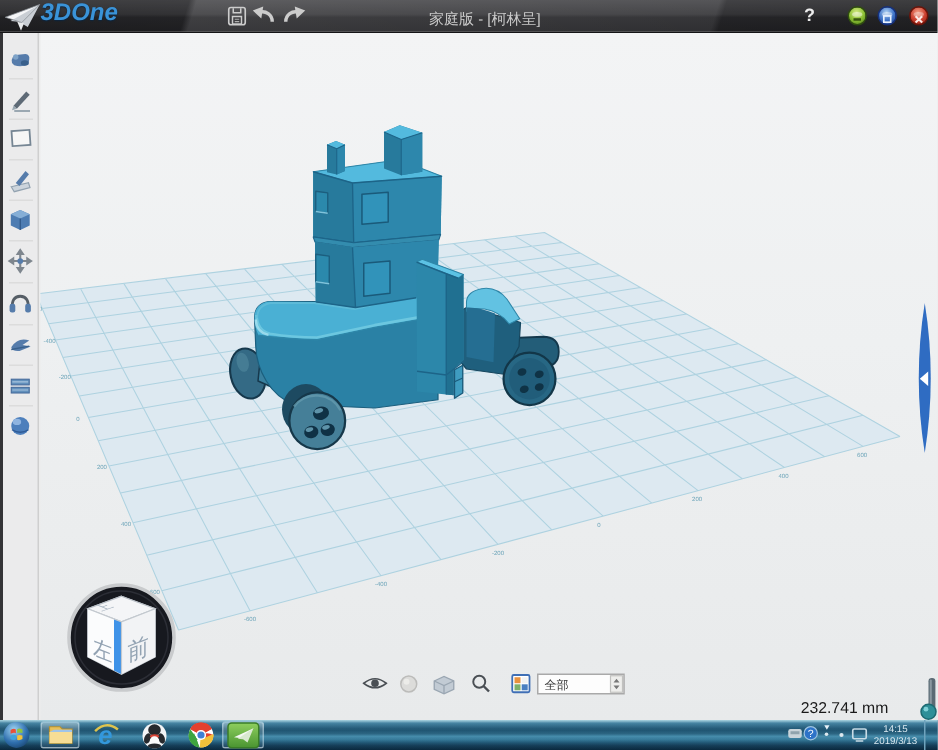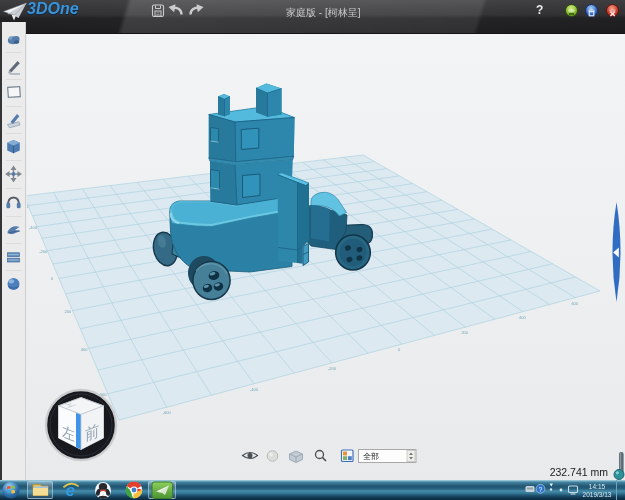--- a/index.html
+++ b/index.html
@@ -1,29 +1,29 @@
 <!DOCTYPE html>
 <html><head><meta charset="utf-8">
 <style>
 *{margin:0;padding:0;box-sizing:border-box}
 html,body{width:625px;height:500px;overflow:hidden;font-family:"Liberation Sans",sans-serif;background:#ececec;-webkit-font-smoothing:antialiased}
 #app{position:absolute;left:0;top:0;width:625px;height:500px}
 
-#titlebar{position:absolute;left:0;top:0;width:625px;height:34px;background:linear-gradient(180deg,#4b4b4e 0%,#3a3a3d 45%,#29292c 55%,#222225 100%);border-bottom:1px solid #141416}
+#titlebar{position:absolute;left:0;top:0;width:625px;height:22px;background:linear-gradient(180deg,#4b4b4e 0%,#3a3a3d 45%,#29292c 55%,#222225 100%);border-bottom:1px solid #141416}
 #titlebar .sheen{position:absolute;inset:0;background:linear-gradient(107deg,rgba(0,0,0,0.18) 0%,rgba(0,0,0,0.14) 20%,rgba(255,255,255,0.10) 20.8%,rgba(255,255,255,0.06) 76%,rgba(0,0,0,0.12) 76.8%,rgba(0,0,0,0.18) 100%)}
 #logo3d{position:absolute;left:27px;top:0px;transform:translateZ(0);font-size:16px;font-weight:bold;font-style:italic;color:#3a93d8;letter-spacing:0px;text-shadow:0 1px 1px #0a2540}
 #apptitle{position:absolute;left:286px;top:6px;font-size:10px;color:#c9c9c9;transform:translateZ(0)}
 #helpq{position:absolute;left:536px;top:3px;font-size:12px;font-weight:bold;color:#ececec;transform:translateZ(0)}
 .cbtn{position:absolute;top:4px;width:13px;height:13px;border-radius:50%;text-align:center}
 
 #ltoolbar{position:absolute;left:0;top:22px;width:26px;height:458px;background:#ebebec;border-right:1px solid #cfcfcf}
 #ltoolbar .dstrip{position:absolute;left:0;top:0;width:2px;height:458px;background:#343437}
 
 #canvas{position:absolute;left:27px;top:22px;width:598px;height:458px;background:linear-gradient(180deg,#f3f4f5 0%,#eef0f1 45%,#e8eaeb 100%)}
-#statusmm{position:absolute;transform:translateZ(0);left:518px;top:466px;width:90px;font-size:10.5px;color:#1a1a1a;text-align:right}
+#statusmm{position:absolute;transform:translateZ(0);left:518px;top:466px;width:90px;font-size:10.5px;color:#1a1a1a;text-align:center}
 
 #taskbar{position:absolute;left:0;top:480px;width:625px;height:20px;background:linear-gradient(180deg,#96c6d4 0%,#4685a3 9%,#27607e 28%,#225c7a 46%,#357b9c 54%,#2f7494 65%,#1a4763 85%,#103750 100%);background-color:#225c7a}
 #taskbar .glass{position:absolute;inset:0;background:linear-gradient(180deg,rgba(200,235,245,0.4) 0%,rgba(70,130,160,0.15) 12%,rgba(10,40,60,0.15) 35%,rgba(120,190,215,0.25) 55%,rgba(20,60,90,0.12) 75%,rgba(0,15,30,0.35) 100%)}
 .tbtn{position:absolute;top:1px;height:18px;border-radius:2px;background:linear-gradient(180deg,rgba(255,255,255,0.35),rgba(255,255,255,0.12) 45%,rgba(120,170,200,0.18));border:1px solid rgba(220,240,250,0.45)}
 .clock{position:absolute;color:#d8e8f0;font-size:6.5px;text-align:center;width:44px;transform:translateZ(0)}
 </style></head>
 <body>
 <div id="app">
 <div id="canvas">
 <svg width="598" height="458" viewBox="27 22 598 458">

